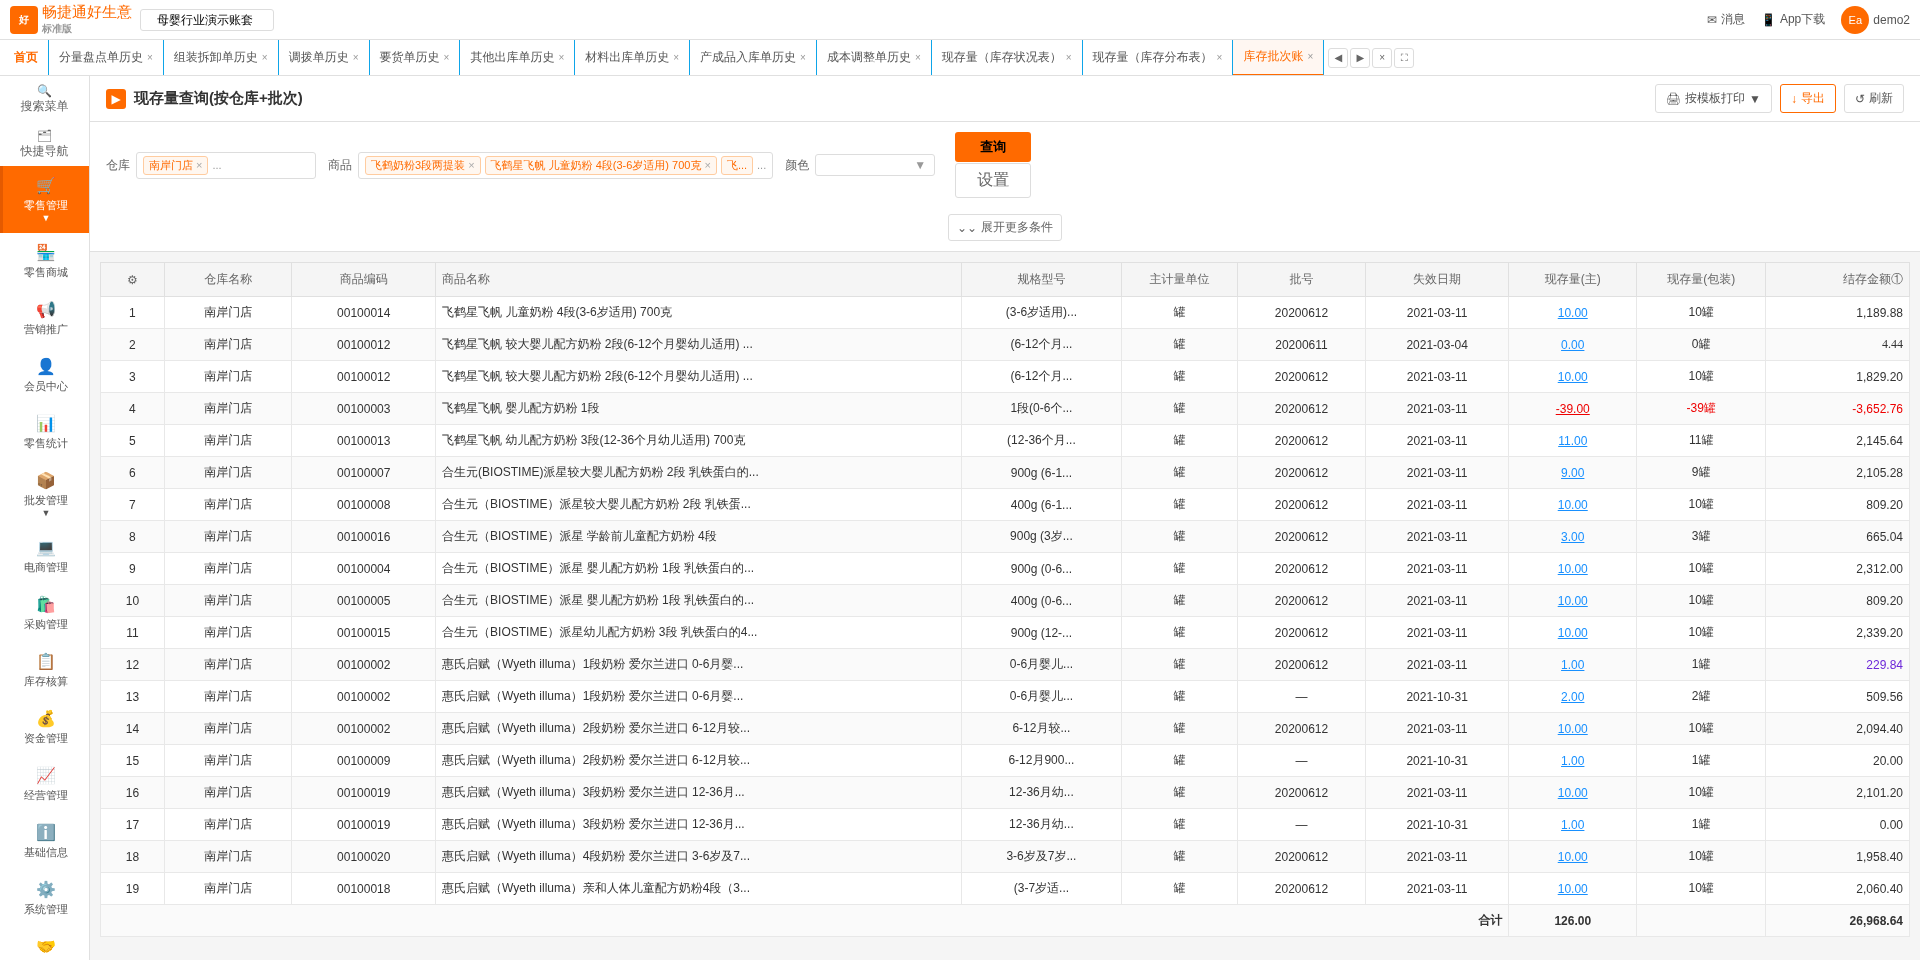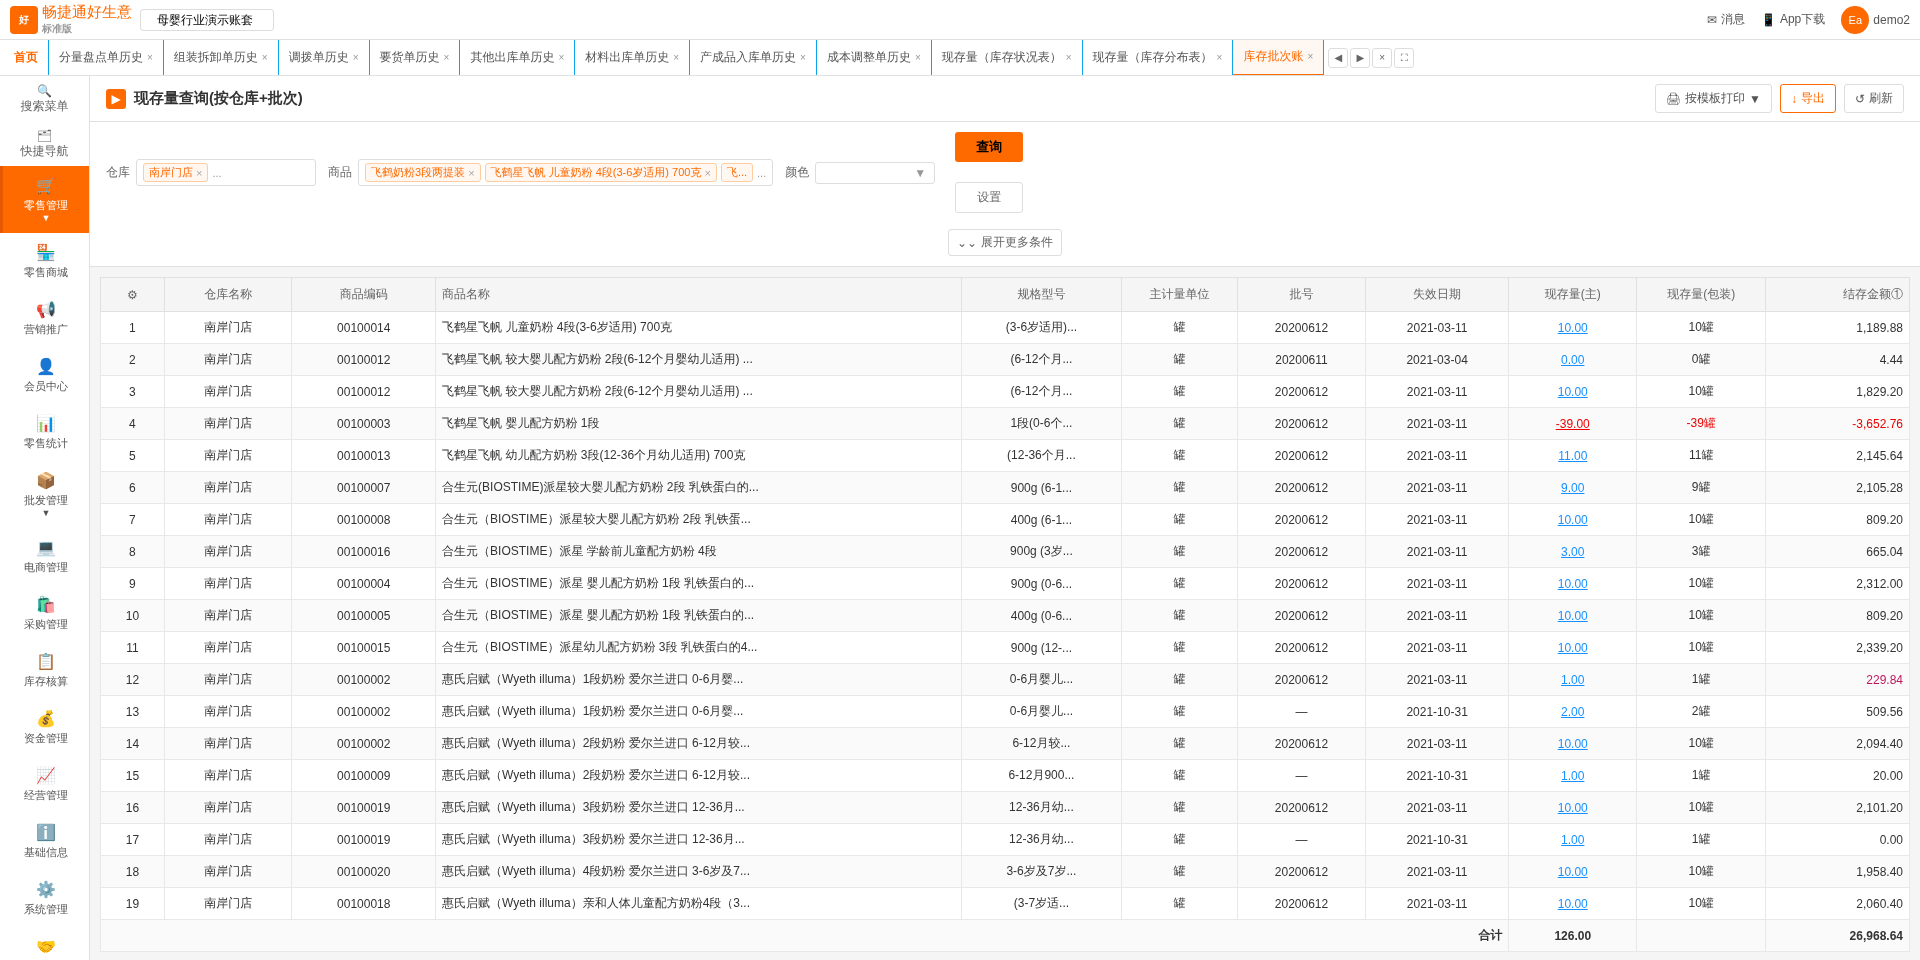--- a/index.html
+++ b/index.html
@@ -74,21 +74,21 @@
       border-radius: 3px; cursor: pointer; font-size: 12px; color: #666; background: #fff; margin: 8px auto 0;
     }
     .tag-input {
       display: flex; align-items: center; flex-wrap: wrap; gap: 4px; min-width: 180px;
       border: 1px solid #ddd; border-radius: 3px; padding: 3px 6px; background: #fff;
     }
     .tag { display: flex; align-items: center; background: #fff7f0; border: 1px solid #ffcca0; border-radius: 3px; padding: 1px 5px; font-size: 11px; color: #ff6a00; }
     .tag-close { margin-left: 3px; cursor: pointer; color: #aaa; }
     .tag-more { color: #999; font-size: 11px; }
     .query-btn { background: #ff6a00; color: #000000; border: none; border-radius: 3px; padding: 6px 16px; cursor: pointer; font-size: 13px; font-weight: bold; }
-    .setting-btn { border: 1px solid #ddd; background: #fff; border-radius: 3px; padding: 6px 21px; cursor: pointer; font-size: 12px; color: #666; display: block; margin-top: 20px; text-align: center; }
+    .setting-btn { border: 1px solid #ddd; background: #fff; border-radius: 3px; padding: 6px 21px; cursor: pointer; font-size: 16px; color: #666; display: block; margin-top: 1px; text-align: center; }
 
     
     .table-wrapper { flex: 1; overflow: auto; padding: 10px; }
     table { width: 100%; border-collapse: collapse; background: #fff; font-size: 12px; }
     th {
       background: #f5f5f5; border: 1px solid #e0e0e0; padding: 8px 6px; text-align: center;
       font-weight: normal; color: #666; white-space: nowrap; position: sticky; top: 0; z-index: 1;
     }
     td { border: 1px solid #e8e8e8; padding: 7px 6px; text-align: center; color: #333; white-space: nowrap; }
     tr:nth-child(even) td { background: #fafafa; }
@@ -341,21 +341,21 @@
     <td class="col-num">2</td>
     <td class="col-warehouse">南岸门店</td>
     <td class="col-code">00100012</td>
     <td class="col-name">飞鹤星飞帆 较大婴儿配方奶粉 2段(6-12个月婴幼儿适用) ...</td>
     <td class="col-spec">(6-12个月...</td>
     <td class="col-unit">罐</td>
     <td class="col-batch">20200611</td>
     <td class="col-expire">2021-03-04</td>
     <td class="col-stock-main" style="color:#1890ff;text-decoration:underline;cursor:pointer;">0.00</td>
     <td class="col-stock-pack" style="color:#333;">0罐</td>
-    <td class="col-balance" style="color:#333;">4.44</td>
+    <td class="col-balance" style="color:#333;font-family:Liberation Serif, serif;">4.44</td>
   </tr>
             <tr>
     <td class="col-num">3</td>
     <td class="col-warehouse">南岸门店</td>
     <td class="col-code">00100012</td>
     <td class="col-name">飞鹤星飞帆 较大婴儿配方奶粉 2段(6-12个月婴幼儿适用) ...</td>
     <td class="col-spec">(6-12个月...</td>
     <td class="col-unit">罐</td>
     <td class="col-batch">20200612</td>
     <td class="col-expire">2021-03-11</td>
@@ -471,21 +471,21 @@
     <td class="col-num">12</td>
     <td class="col-warehouse">南岸门店</td>
     <td class="col-code">00100002</td>
     <td class="col-name">惠氏启赋（Wyeth illuma）1段奶粉 爱尔兰进口 0-6月婴...</td>
     <td class="col-spec">0-6月婴儿...</td>
     <td class="col-unit">罐</td>
     <td class="col-batch">20200612</td>
     <td class="col-expire">2021-03-11</td>
     <td class="col-stock-main" style="color:#1890ff;text-decoration:underline;cursor:pointer;">1.00</td>
     <td class="col-stock-pack" style="color:#333;">1罐</td>
-    <td class="col-balance" style="color:#be185d;">229.84</td>
+    <td class="col-balance" style="color:#6d28d9;">229.84</td>
   </tr>
             <tr>
     <td class="col-num">13</td>
     <td class="col-warehouse">南岸门店</td>
     <td class="col-code">00100002</td>
     <td class="col-name">惠氏启赋（Wyeth illuma）1段奶粉 爱尔兰进口 0-6月婴...</td>
     <td class="col-spec">0-6月婴儿...</td>
     <td class="col-unit">罐</td>
     <td class="col-batch">—</td>
     <td class="col-expire">2021-10-31</td>

